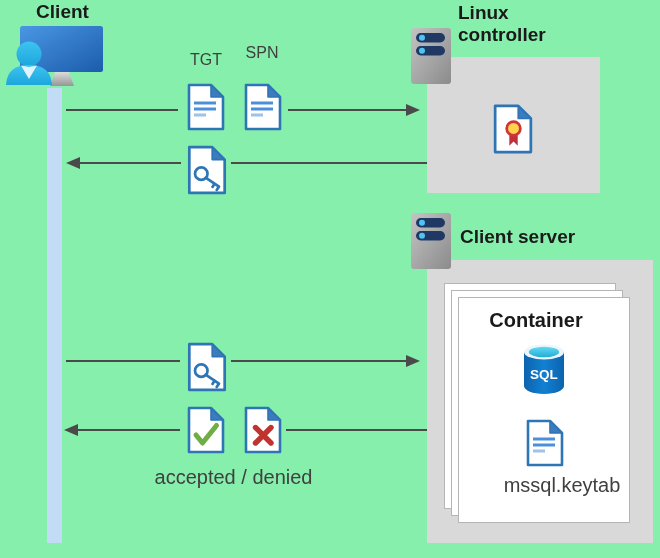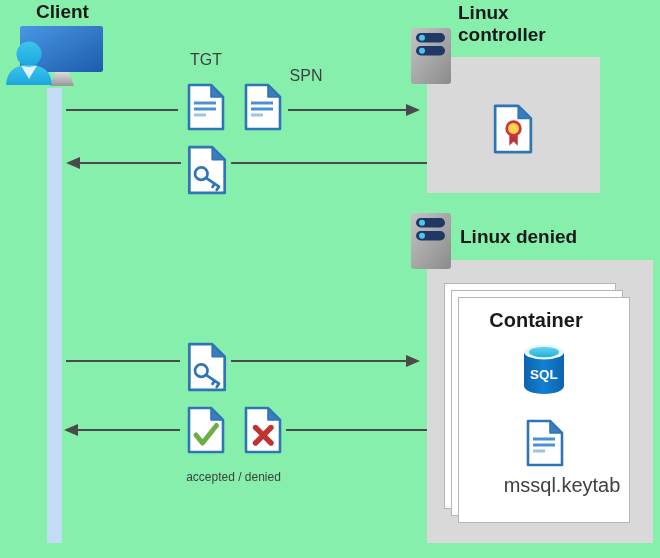--- a/index.html
+++ b/index.html
@@ -84,21 +84,21 @@
     <rect x="20" y="4" width="83" height="46" rx="2.5" fill="url(#monitorGrad)"></rect>
     <path d="M55,50 L69,50 L74,64 L50,64 Z" fill="url(#standGrad)"></path>
     <circle cx="29" cy="32" r="12.5" fill="url(#personGrad)"></circle>
     <path d="M6,63 Q7,43 29,43 Q51,43 52,63 Z" fill="url(#personGrad)"></path>
     <path d="M29,45 L37,43.5 L29,57 L21,43.5 Z" fill="#dff4fb"></path>
   </svg>
 
   <div class="lifeline"></div>
 
   <div class="abs caption center" style="left:181px;top:49px;width:50px;">TGT</div>
-  <div class="abs caption center" style="left:237px;top:65px;width:50px;margin-left:44px;">SPN</div>
+  <div class="abs caption center" style="left:237px;top:42px;width:50px;">SPN</div>
 
   <div class="seg" style="left:66px;top:109px;width:112px;"></div>
   <div class="seg" style="left:288px;top:109px;width:118px;"></div>
   <div class="head right" style="left:406px;top:104px;"></div>
 
   <svg class="icon" style="left:185px;top:82px;" width="42" height="50" viewBox="0 0 40 50">
     <path class="page" d="M3,3 L25,3 L37,15 L37,47 L3,47 Z"></path>
     <path class="fold" d="M25,3 L25,15 L37,15 Z"></path>
     <path class="dline" d="M8,21 H30"></path>
       <path class="dline" d="M8,27 H30"></path>
@@ -141,21 +141,21 @@
   </svg>
 
   <div class="gray-box" style="left:427px;top:260px;width:226px;height:283px;"></div>
   <svg class="icon" style="left:410px;top:212px;" width="42" height="58" viewBox="0 0 42 58">
     <rect class="server-body" x="1" y="1" width="40" height="56" rx="3"></rect>
     <rect class="server-bar" x="6" y="6" width="29" height="9.5" rx="4.75"></rect>
     <circle class="server-dot" cx="12" cy="10.75" r="3"></circle>
     <rect class="server-bar" x="6" y="19" width="29" height="9.5" rx="4.75"></rect>
     <circle class="server-dot" cx="12" cy="23.75" r="3"></circle>
   </svg>
-  <div class="abs title" style="left:460px;top:226px;width:180px;">Linux denied</div>
+  <div class="abs title" style="left:460px;top:226px;width:180px;">Client server</div>
 
   <div class="card" style="left:444px;top:283px;"></div>
   <div class="card" style="left:451px;top:290px;"></div>
   <div class="card" style="left:458px;top:297px;z-index:3;"></div>
 
   <div class="abs title center" style="left:458px;top:309px;width:156px;font-size:20px;z-index:4;">Container</div>
 
   <svg class="icon" style="left:521px;top:342px;z-index:4;" width="46" height="56" viewBox="0 0 46 56">
     <path d="M3,10 L3,44 C3,48.4 11.9,52 23,52 C34.1,52 43,48.4 43,44 L43,10 Z" fill="url(#sqlGrad)"></path>
     <ellipse cx="23" cy="10" rx="20" ry="7.5" fill="#eaf6fc"></ellipse>
@@ -191,15 +191,15 @@
     <path class="page" d="M3,3 L25,3 L37,15 L37,47 L3,47 Z"></path>
     <path class="fold" d="M25,3 L25,15 L37,15 Z"></path>
     <path class="checkg" d="M10,30 L16.5,38 L30.5,20.5"></path>
   </svg>
   <svg class="icon" style="left:242px;top:405px;" width="42" height="50" viewBox="0 0 40 50">
     <path class="page" d="M3,3 L25,3 L37,15 L37,47 L3,47 Z"></path>
     <path class="fold" d="M25,3 L25,15 L37,15 Z"></path>
     <path class="crossg" d="M12.5,22.5 L28,38 M28,22.5 L12.5,38"></path>
   </svg>
 
-  <div class="abs caption center" style="left:141px;top:466px;width:185px;font-size:12px;">accepted / denied</div>
+  <div class="abs caption center" style="left:141px;top:466px;width:185px;font-size:20px;">accepted / denied</div>
 
 </div>
 
 </body></html>

